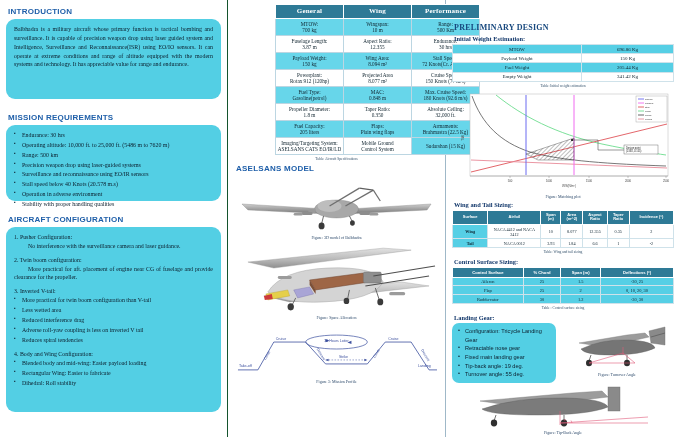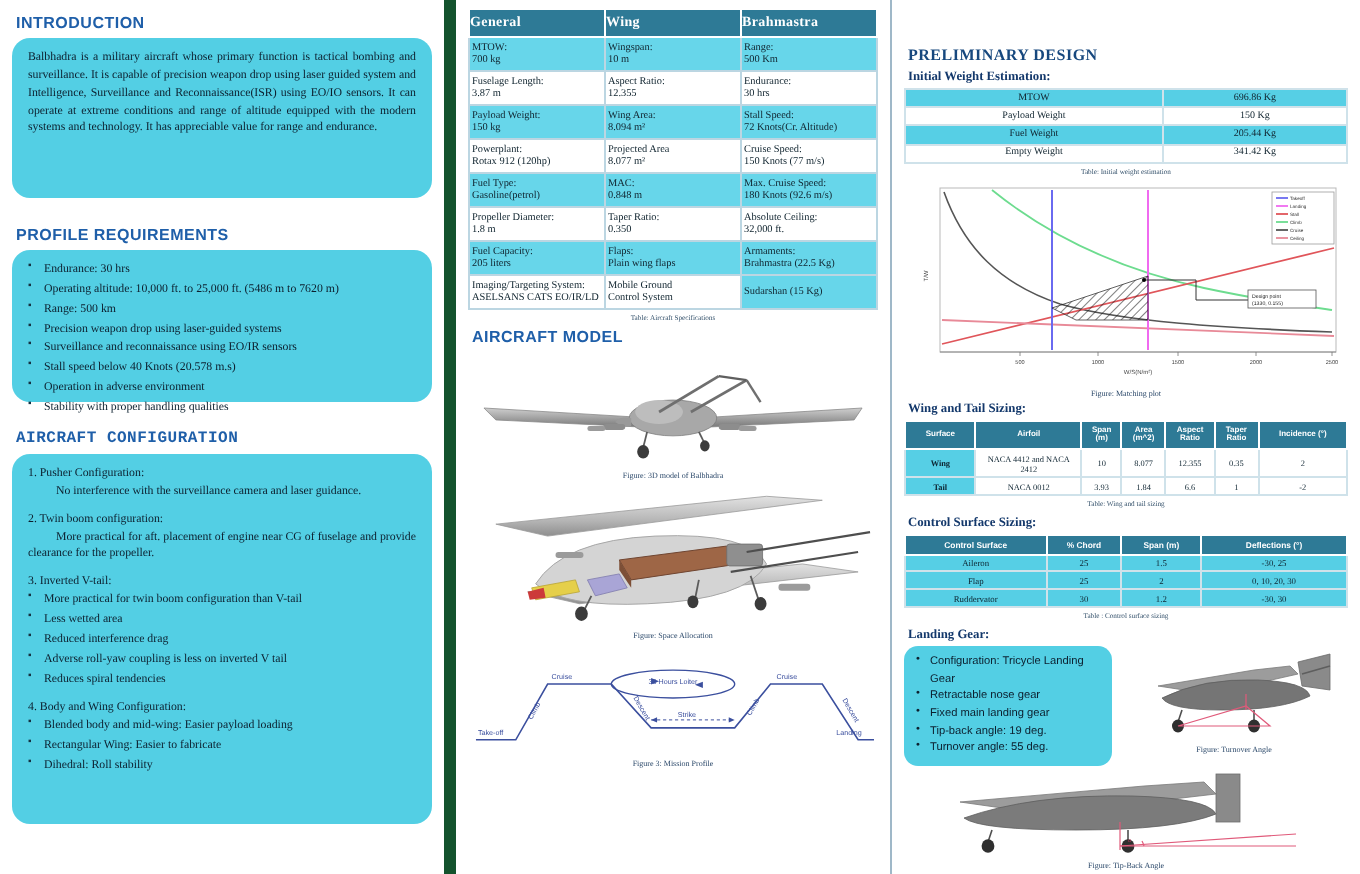--- a/index.html
+++ b/index.html
@@ -6,21 +6,21 @@
   html, body {
     width: 680px; height: 437px;
     background: #ffffff;
     font-family: "Liberation Serif", serif;
     overflow: hidden;
   }
   .poster { position: relative; width: 680px; height: 437px; display: flex; }
 
   
   .col { position: relative; height: 437px; padding: 4px 6px 0 6px; }
-  .col-left   { width: 228px; border-right: 6px solid #14532d; }
+  .col-left   { width: 228px; border-right: 1px solid #14532d; }
   .col-mid    { width: 218px; border-right: 1px solid #9fb8c8; }
   .col-right  { width: 234px; margin-top: 16px; }
 
   
   .sec-head {
     color: #17487e;
     font-family: "Liberation Serif", serif;
     font-weight: bold;
     font-size: 7.6px;
     letter-spacing: .25px;
@@ -55,21 +55,21 @@
     content: "\25AA";
     position: absolute; left: 0; top: -1px;
     font-size: 5px; color: #153243;
   }
   .cyanbox .indent { display: block; text-indent: 14px; text-align: justify; }
   .cyanbox .gap { display: block; height: 5px; }
   .uline-red { border-bottom: 1px solid #d0342c; }
 
   
   table { border-collapse: collapse; width: 100%; }
-  .spec-table { font-size: 5.2px; text-align: left; table-layout: fixed; }
+  .spec-table { font-size: 5.2px; text-align: center; table-layout: fixed; margin-left: 41px; }
   .spec-table th {
     background: #2e7a96;
     color: #ffffff;
     font-family: "Liberation Serif", serif;
     font-weight: bold;
     font-size: 7px;
     padding: 2px 0 3px 0;
     border: 1px solid #ffffff;
     letter-spacing: .2px;
   }
@@ -142,35 +142,35 @@
 
 <div class="poster">
 
   <div class="col col-left">
 
     <div class="sec-head blue-sans">INTRODUCTION</div>
     <div class="cyanbox justify" style="height:80px;">
       <p>Balbhadra is a military aircraft whose primary function is tactical bombing and surveillance. It is capable of precision weapon drop using laser guided system and Intelligence, Surveillance and Reconnaissance(ISR) using EO/IO sensors. It can operate at extreme conditions and range of altitude equipped with the modern systems and technology. It has appreciable value for range and endurance.</p>
     </div>
 
-    <div class="sec-head blue-sans" style="margin-top:14px;">PROFILE REQUIREMENTS</div>
+    <div class="sec-head blue-sans" style="margin-top:14px;">MISSION REQUIREMENTS</div>
     <div class="cyanbox" style="height:76px;">
       <ul>
         <li>Endurance: 30 hrs</li>
         <li>Operating altitude:  10,000 ft. to  25,000 ft. (5486 m to 7620 m)</li>
         <li>Range: 500 km</li>
         <li>Precision weapon drop using laser-guided systems</li>
         <li>Surveillance and reconnaissance using EO/IR sensors</li>
         <li>Stall speed below 40 Knots  (20.578 m.s)</li>
         <li>Operation in adverse environment</li>
         <li>Stability with proper handling qualities</li>
       </ul>
     </div>
 
-    <div class="sec-head blue-sans" style="margin-top:14px;font-family:Liberation Mono, monospace;">AIRCRAFT CONFIGURATION</div>
+    <div class="sec-head blue-sans" style="margin-top:14px;">AIRCRAFT CONFIGURATION</div>
     <div class="cyanbox" style="height:185px;">
       <div>1. Pusher Configuration:</div>
       <span class="indent">No interference with the surveillance camera and laser guidance.</span>
       <span class="gap"></span>
       <div>2. Twin boom configuration:</div>
       <span class="indent">More practical for aft. placement of engine near CG of fuselage and provide clearance for the propeller.</span>
       <span class="gap"></span>
       <div>3. Inverted V-tail:</div>
       <ul>
         <li>More practical for twin boom configuration than V-tail</li>
@@ -190,21 +190,21 @@
   </div>
 
   <div class="col col-mid">
 
 
     <table class="spec-table">
       <thead>
         <tr>
           <th>General</th>
           <th>Wing</th>
-          <th>Brahmastra</th>
+          <th>Performance</th>
         </tr>
       </thead>
       <tbody>
         <tr class="alt">
           <td style="white-space:pre-line;">MTOW:
 700 kg</td>
           <td style="white-space:pre-line;">Wingspan:
 10 m</td>
           <td style="white-space:pre-line;">Range:
 500 Km</td>
@@ -261,21 +261,21 @@
           <td class="white" style="white-space:pre-line;">Imaging/Targeting System:
 ASELSANS CATS EO/IR/LD</td>
           <td class="white" style="white-space:pre-line;">Mobile Ground
 Control System</td>
           <td class="cyan" style="white-space:pre-line;">Sudarshan (15 Kg)</td>
         </tr>
       </tbody>
     </table>
     <div class="cap">Table: Aircraft Specifications</div>
 
-    <div class="sec-head blue-sans" style="margin-top:-1px;">AIRCRAFT MODEL</div>
+    <div class="sec-head blue-sans" style="margin-top:-1px;">ASELSANS MODEL</div>
 
     <svg class="fig" viewBox="0 0 206 58" width="206" height="58">
       <defs>
         <linearGradient id="gmet" x1="0" y1="0" x2="0" y2="1">
           <stop offset="0%" stop-color="#cfcfcf"></stop>
             <stop offset="55%" stop-color="#9d9d9d"></stop>
             <stop offset="100%" stop-color="#767676"></stop>
         </linearGradient>
       </defs>
 

